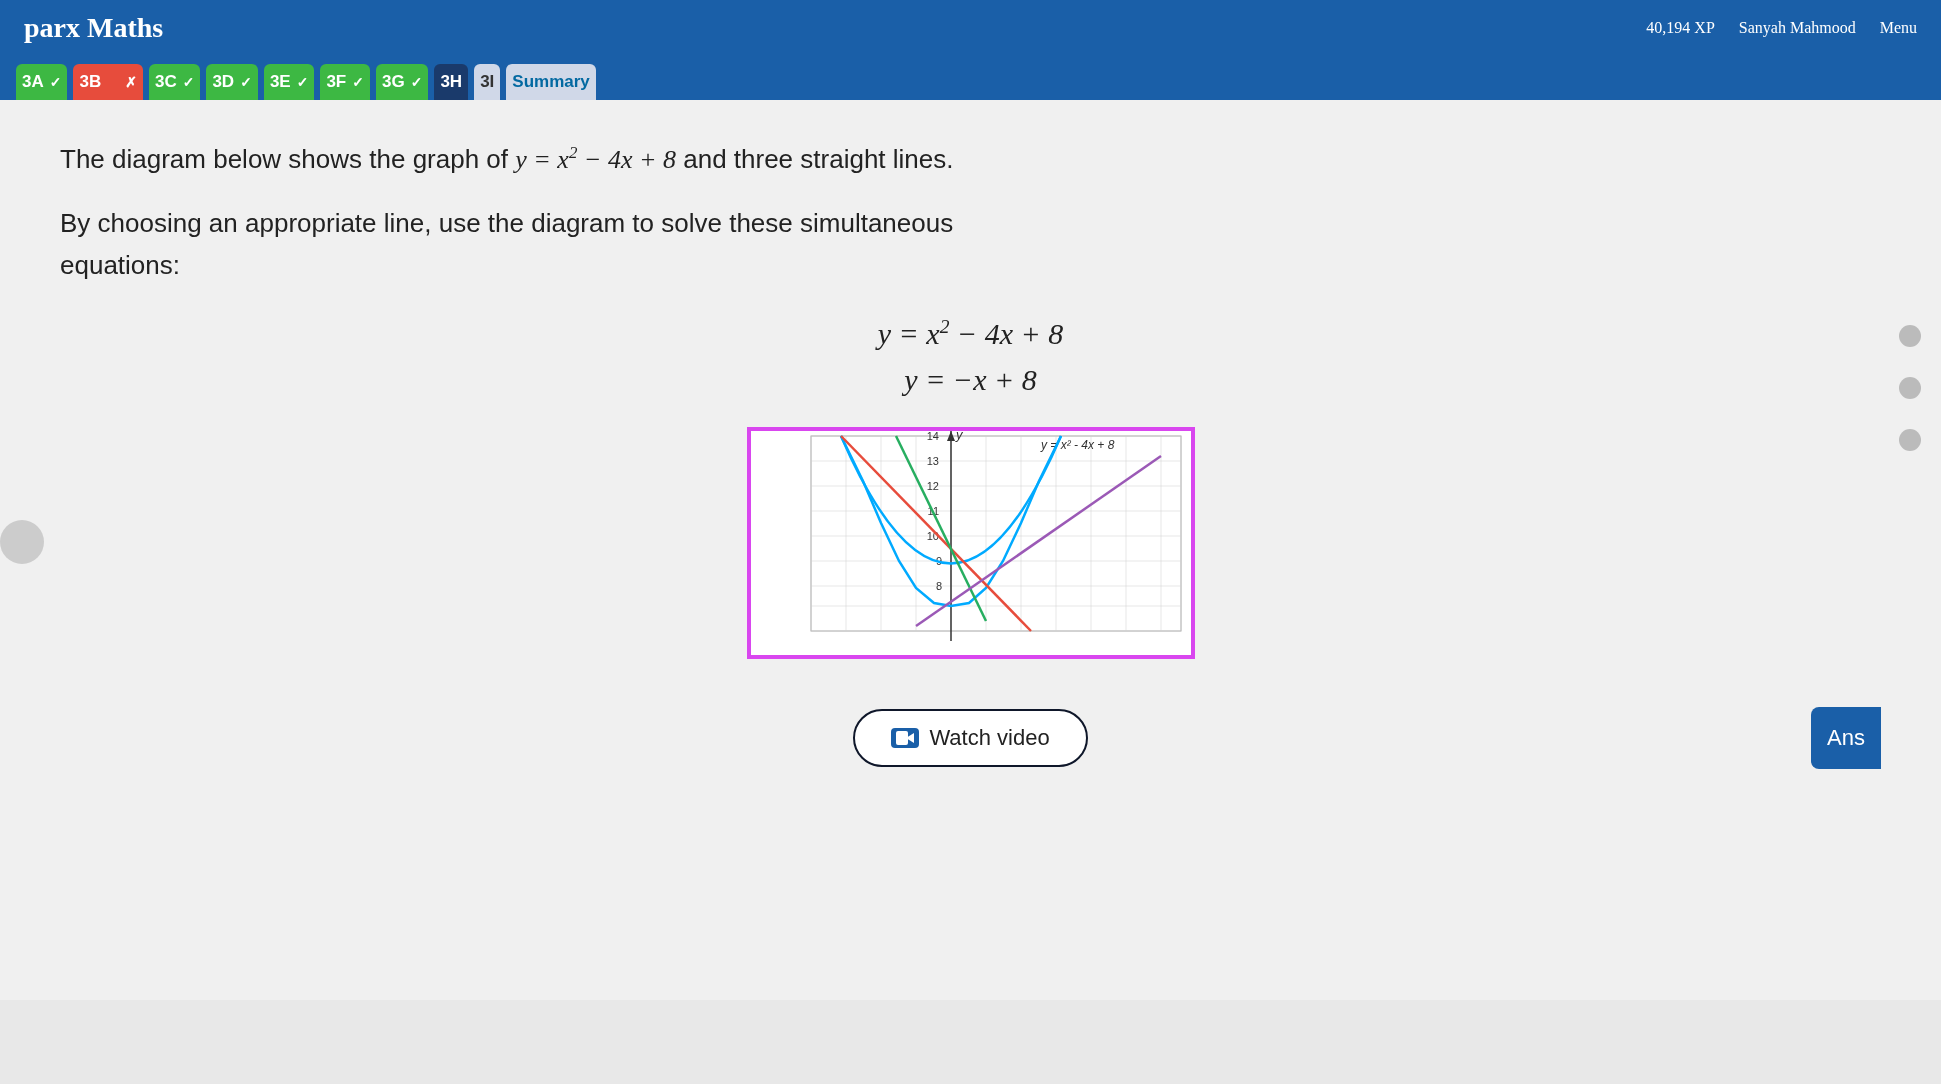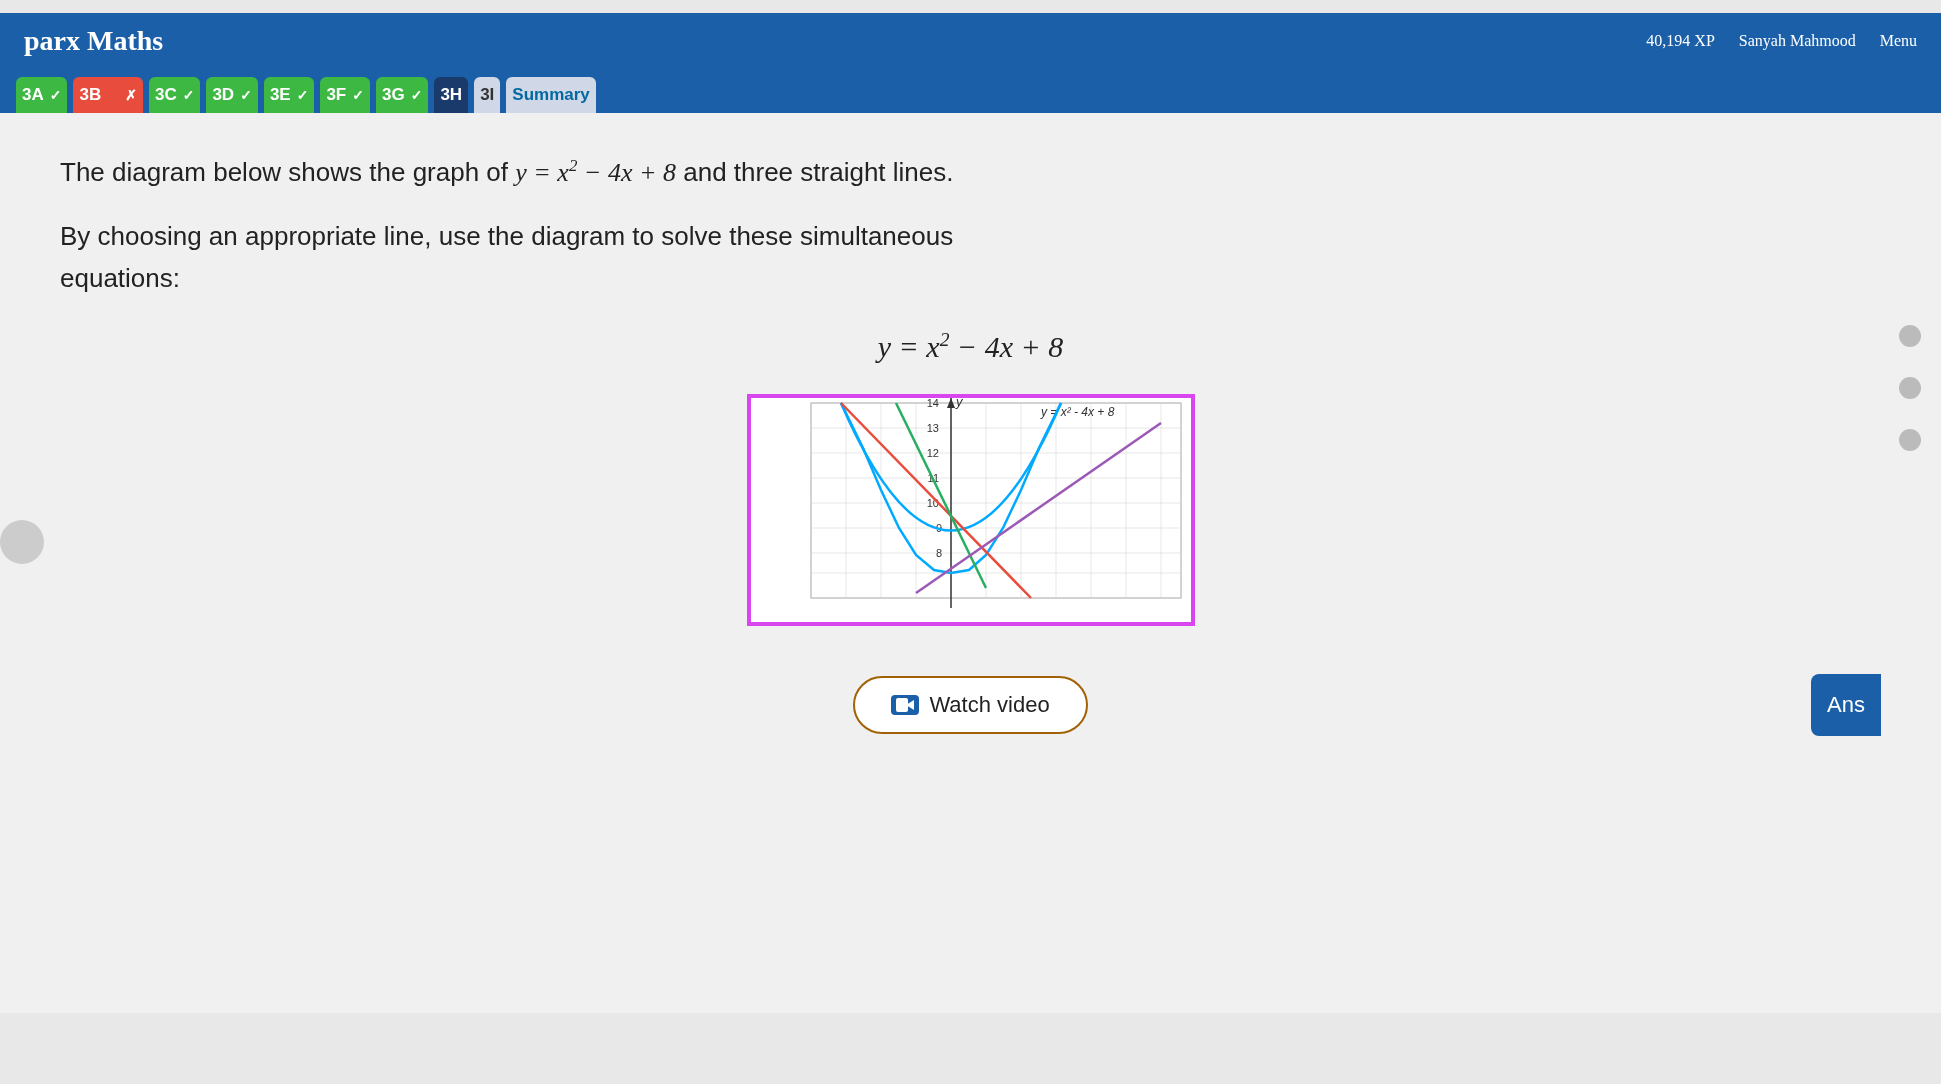--- a/index.html
+++ b/index.html
@@ -13,21 +13,20 @@
 
     
     .header {
       background: #1a5fa8;
       color: white;
       display: flex;
       align-items: center;
       justify-content: space-between;
       padding: 0 24px;
       height: 56px;
-      margin-top: 13px;
     }
     .header-left {
       display: flex;
       align-items: center;
       gap: 0;
     }
     .logo {
       font-size: 28px;
       font-weight: bold;
       color: white;
@@ -141,21 +140,21 @@
     
     .bottom-bar {
       display: flex;
       justify-content: center;
       align-items: center;
       padding: 20px 0;
       position: relative;
     }
     .watch-video-btn {
       background: white;
-      border: 2px solid #a16207;
+      border: 2px solid #0f172a;
       border-radius: 30px;
       padding: 14px 36px;
       font-size: 22px;
       cursor: pointer;
       display: flex;
       align-items: center;
       gap: 10px;
       color: #222;
       font-family: Arial, sans-serif;
     }
@@ -281,20 +280,23 @@
     The diagram below shows the graph of <span class="math">y = x<sup>2</sup> − 4x + 8</span> and three straight lines.
   </p>
 
   <p class="question-text-center">
     By choosing an appropriate line, use the diagram to solve these simultaneous<br>equations:
   </p>
 
   <div class="equations-block">
     <div class="equation">
       <i>y</i> = <i>x</i><sup>2</sup> − 4<i>x</i> + 8
+    </div>
+    <div class="equation">
+      <i>y</i> = −<i>x</i> + 8
     </div>
   </div>
 
   <div class="graph-container">
     <div class="graph-wrapper">
       <svg width="440" height="220">
 
         <rect x="60" y="5" width="370" height="195" fill="white" stroke="#aaa" stroke-width="1"></rect>
 
         <line x1="60" y1="5" x2="60" y2="200" stroke="#ccc" stroke-width="0.5"></line>

